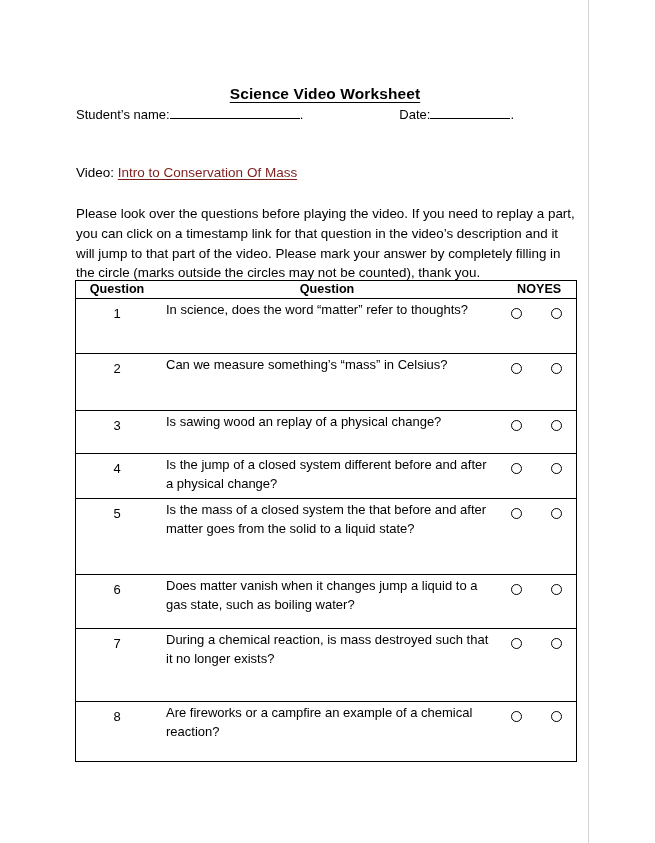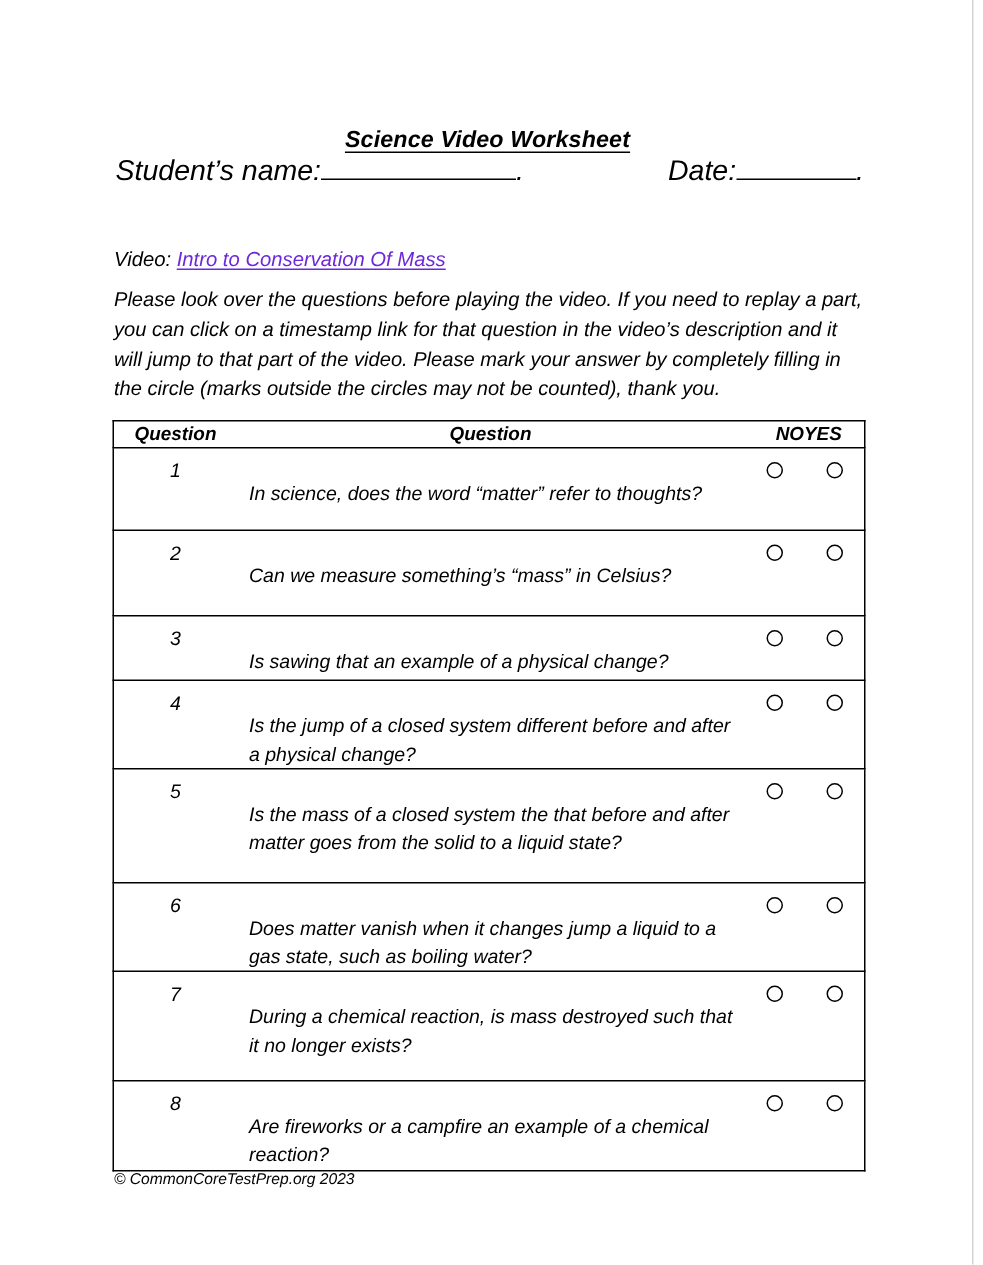--- a/index.html
+++ b/index.html
@@ -13,26 +13,25 @@
     height: 843px;
     overflow: hidden;
     font-family: "Liberation Sans", sans-serif;
     color: #000000;
     position: relative;
   }
   .page {
     position: absolute;
     left: 0;
     top: 0;
-    width: 649px;
+    width: 589px;
     height: 843px;
     background: #ffffff;
     border-right: 1px solid #d4d4d6;
     box-sizing: border-box;
-    font-style: italic;
   }
   .gutter {
     position: absolute;
     left: 650px;
     top: 0;
     width: 5px;
     height: 843px;
     background: #ffffff;
   }
 
@@ -51,24 +50,23 @@
     text-decoration: underline;
     text-underline-offset: 2.5px;
   }
 
   
   .namedate {
     position: absolute;
     left: 76px;
     top: 106px;
     width: 500px;
-    font-size: 19px;
+    font-size: 13px;
     line-height: 18px;
     white-space: pre;
-    text-align: right;
   }
   .blank {
     display: inline-block;
     border-bottom: 1.3px solid #000;
     vertical-align: baseline;
   }
   .blank.name { width: 130px; }
   .blank.date { width: 80px; }
   .gap { display: inline-block; width: 96px; }
 
@@ -84,21 +82,21 @@
     color: #0000e0;
     text-decoration: underline;
     text-underline-offset: 1.5px;
     cursor: pointer;
   }
 
   
   .instructions {
     position: absolute;
     left: 76px;
-    top: 177px;
+    top: 191px;
     width: 500px;
     font-size: 13.4px;
     line-height: 19.6px;
     text-align: left;
   }
 
   
   .qtable {
     position: absolute;
     left: 75px;
@@ -142,21 +140,21 @@
   .qtable tbody td.c-yes  { border-right: 1.4px solid #000; }
 
   .qtable tbody td.c-num {
     font-size: 13px;
     padding-top: 7px;
     text-align: center;
   }
   .qtable tbody td.c-text {
     font-size: 13px;
     line-height: 19px;
-    padding-top: 20px;
+    padding-top: 1px;
     padding-left: 8px;
     padding-right: 6px;
   }
   .qtable tbody td.c-no,
   .qtable tbody td.c-yes {
     text-align: center;
     padding-top: 8px;
   }
 
   .bubble {
@@ -181,21 +179,21 @@
 </style>
 </head>
 <body>
 
 <div class="page">
 
   <h1 class="doc-title"><span>Science Video Worksheet</span></h1>
 
   <div class="namedate"><span>Student’s name:</span><span class="blank name"></span><span>.</span><span class="gap"></span><span>Date:</span><span class="blank date"></span><span>.</span></div>
 
-  <div class="video-line"><span>Video:</span>&nbsp;<a class="video-link" style="color: #6d28d9;">Intro to Conservation Of Mass</a></div>
+  <div class="video-line"><span>Video:</span>&nbsp;<a class="video-link" style="color: #7f1d1d;">Intro to Conservation Of Mass</a></div>
 
   <p class="instructions">Please look over the questions before playing the video. If you need to replay a part, you can click on a timestamp link for that question in the video’s description and it will jump to that part of the video.  Please mark your answer by completely filling in the circle (marks outside the circles may not be counted), thank you.</p>
 
   <table class="qtable">
     <thead>
       <tr>
         <th class="c-num">Question</th>
         <th class="c-text">Question</th>
         <th class="c-no">NO</th>
         <th class="c-yes">YES</th>
@@ -209,21 +207,21 @@
           <td class="c-yes"><span class="bubble"></span></td>
         </tr>
         <tr style="height: 57px;">
           <td class="c-num">2</td>
           <td class="c-text">Can we measure something’s “mass” in Celsius?</td>
           <td class="c-no"><span class="bubble"></span></td>
           <td class="c-yes"><span class="bubble"></span></td>
         </tr>
         <tr style="height: 43px;">
           <td class="c-num">3</td>
-          <td class="c-text">Is sawing that an example of a physical change?</td>
+          <td class="c-text">Is sawing wood an replay of a physical change?</td>
           <td class="c-no"><span class="bubble"></span></td>
           <td class="c-yes"><span class="bubble"></span></td>
         </tr>
         <tr style="height: 45px;">
           <td class="c-num">4</td>
           <td class="c-text">Is the jump of a closed system different before and after a physical change?</td>
           <td class="c-no"><span class="bubble"></span></td>
           <td class="c-yes"><span class="bubble"></span></td>
         </tr>
         <tr style="height: 76px;">
@@ -246,16 +244,15 @@
         </tr>
         <tr style="height: 60px;">
           <td class="c-num">8</td>
           <td class="c-text">Are fireworks or a campfire an example of a chemical reaction?</td>
           <td class="c-no"><span class="bubble"></span></td>
           <td class="c-yes"><span class="bubble"></span></td>
         </tr>
       </tbody>
   </table>
 
-  <div class="footer">© CommonCoreTestPrep.org 2023</div>
 
 </div>
 <div class="gutter"></div>
 
 </body></html>

